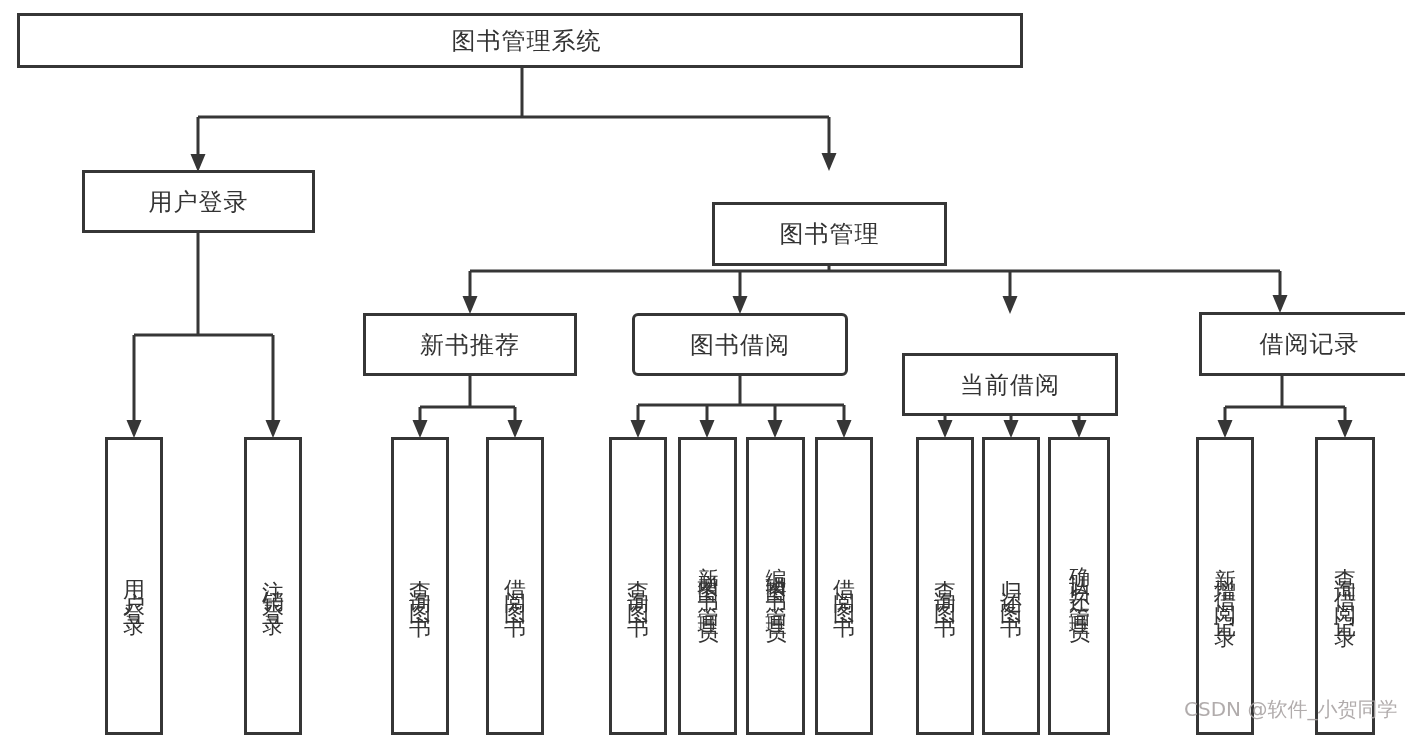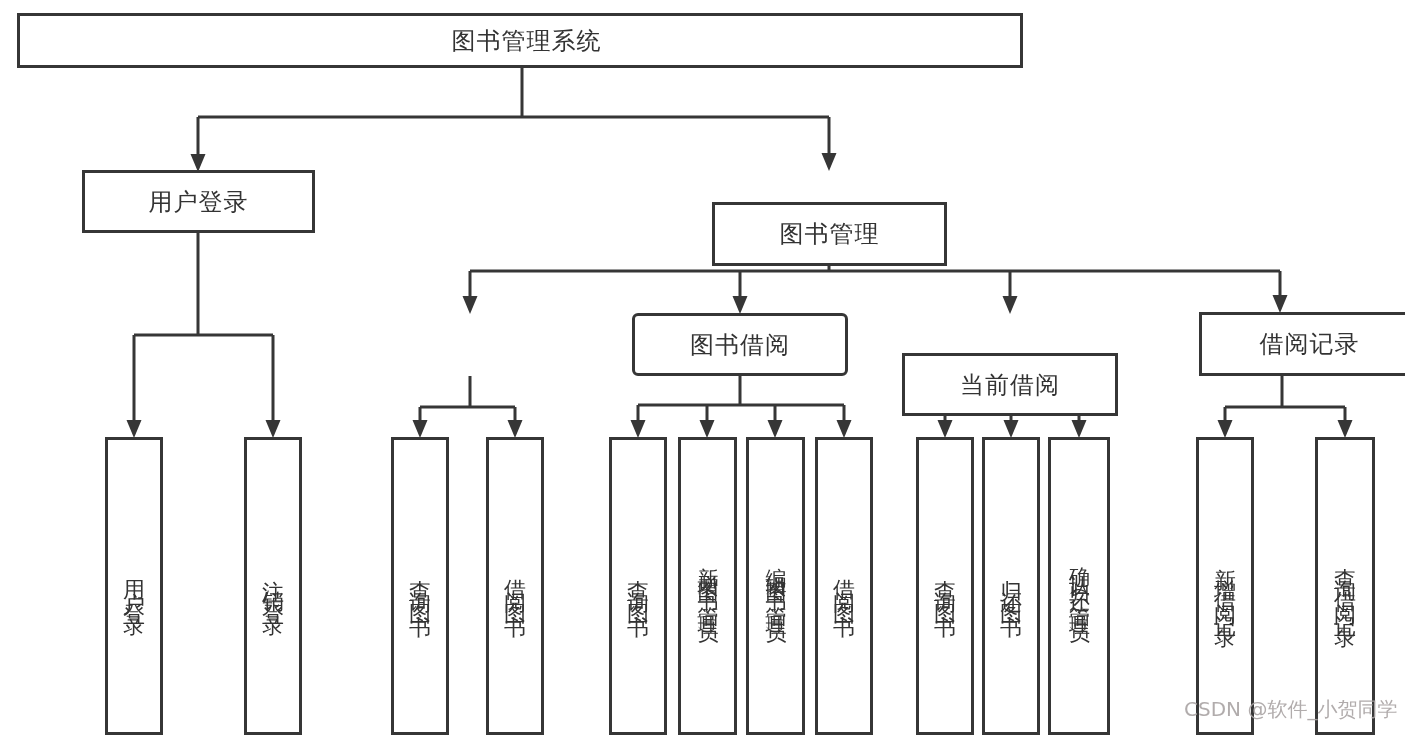--- a/index.html
+++ b/index.html
@@ -106,20 +106,21 @@
       <polygon points="1217.5,420 1232.5,420 1225,438" fill="#363636" stroke="none"></polygon>
       <polygon points="1337.5,420 1352.5,420 1345,438" fill="#363636" stroke="none"></polygon>
     </g>
   </svg>
 
   <div class="box h" style="left:17px; top:13px; width:1006px; height:55px;padding-left:13px;">图书管理系统</div>
 
   <div class="box h" style="left:82px; top:170px; width:233px; height:63px;">用户登录</div>
   <div class="box h" style="left:712px; top:170px; width:235px; height:64px;margin-top:32px;">图书管理</div>
 
+  <div class="box h" style="left:363px; top:313px; width:214px; height:63px;">新书推荐</div>
   <div class="box h" style="left:632px; top:313px; width:216px; height:63px;border-radius:6px;">图书借阅</div>
   <div class="box h" style="left:902px; top:313px; width:216px; height:63px;margin-top:40px;">当前借阅</div>
   <div class="box h" style="left:1172px; top:312px; width:221px; height:64px;margin-left:27px;">借阅记录</div>
 
   <div class="box v" style="left:105px; top:437px; width:58px; height:298px;">用户登录</div>
   <div class="box v" style="left:244px; top:437px; width:58px; height:298px;">注销登录</div>
 
   <div class="box v" style="left:391px; top:437px; width:58px; height:298px;">查询图书</div>
   <div class="box v" style="left:486px; top:437px; width:58px; height:298px;">借阅图书</div>
 

